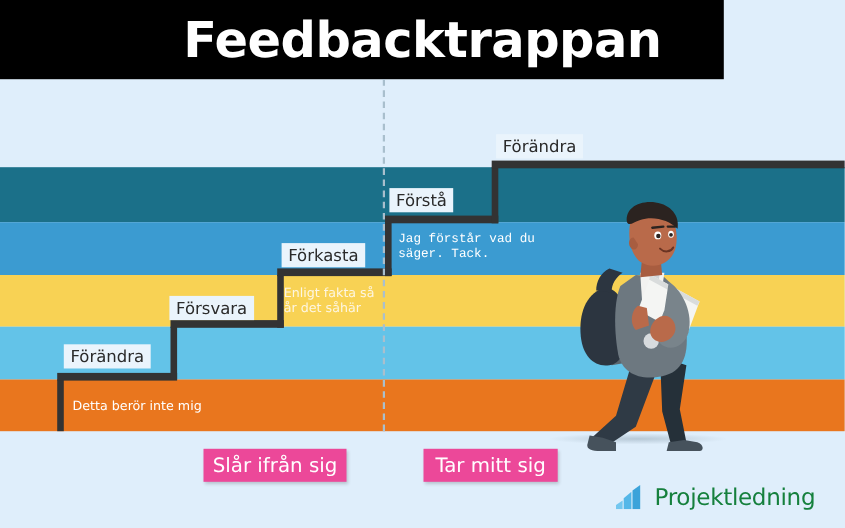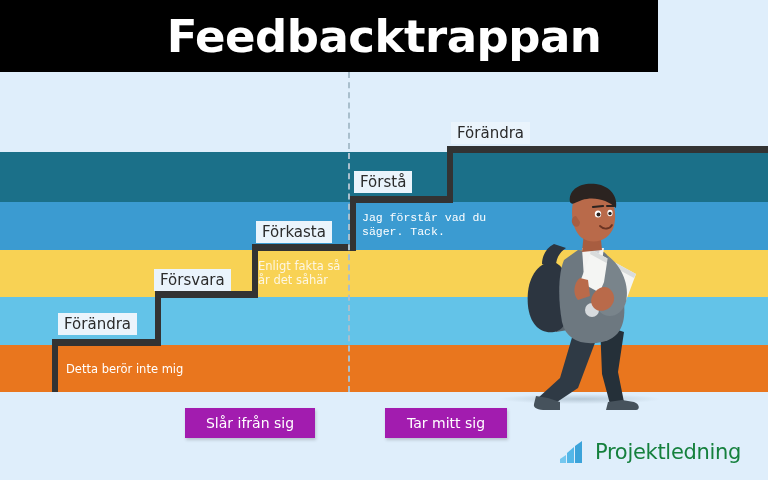--- a/index.html
+++ b/index.html
@@ -58,22 +58,22 @@
   .l5{left:451px;top:122px;}
 
   
   .divider{
     position:absolute;left:348px;top:72px;width:0;height:320px;
     border-left:2px dashed #a9bfcd;
   }
 
   
   .pill{
-    position:absolute;background:#a21caf;color:#ffffff;
-    font-size:14px;display:flex;align-items:center;justify-content:center;
+    position:absolute;background:#ec4899;color:#ffffff;
+    font-size:18px;display:flex;align-items:center;justify-content:center;
     height:30px;box-shadow:1px 2px 3px rgba(0,0,0,0.18);
   }
   .pill-left{left:185px;top:408px;width:130px;}
   .pill-right{left:385px;top:408px;width:122px;}
 
   
   .logo{position:absolute;left:560px;top:440px;display:flex;align-items:center;}
   .logo-mark{width:30px;height:22px;margin-right:5px;}
   .logo-text{color:#15803d;font-size:21px;letter-spacing:-0.3px;}
 

